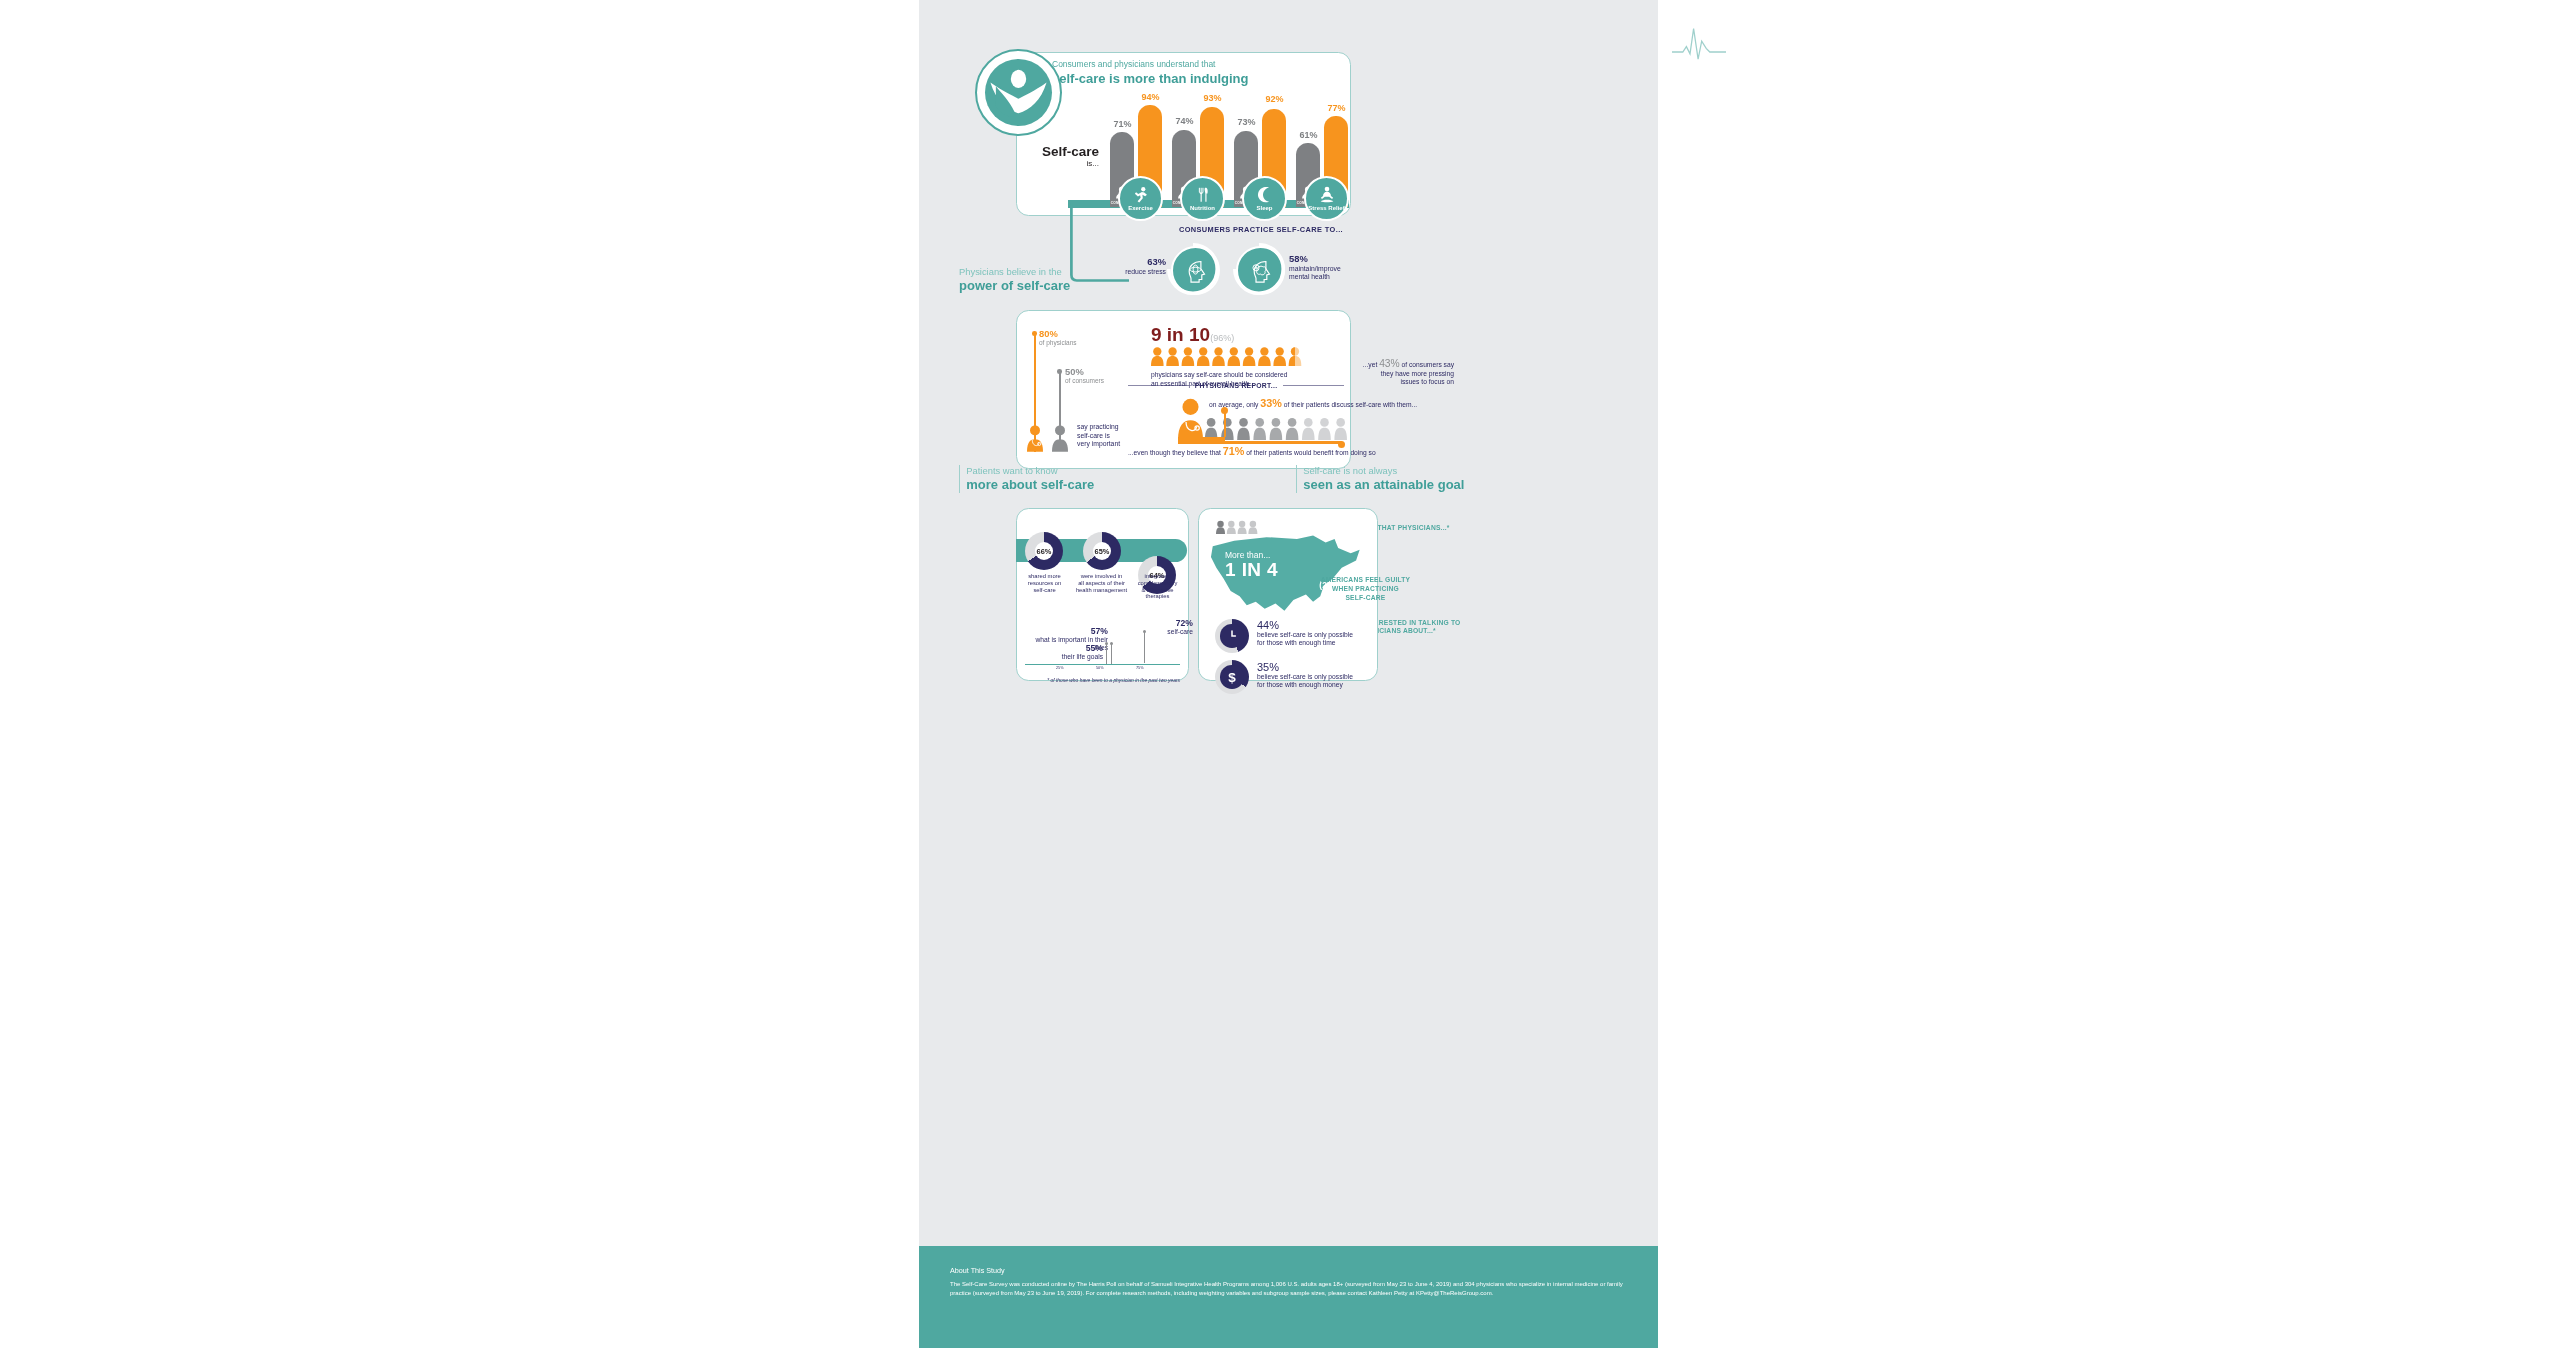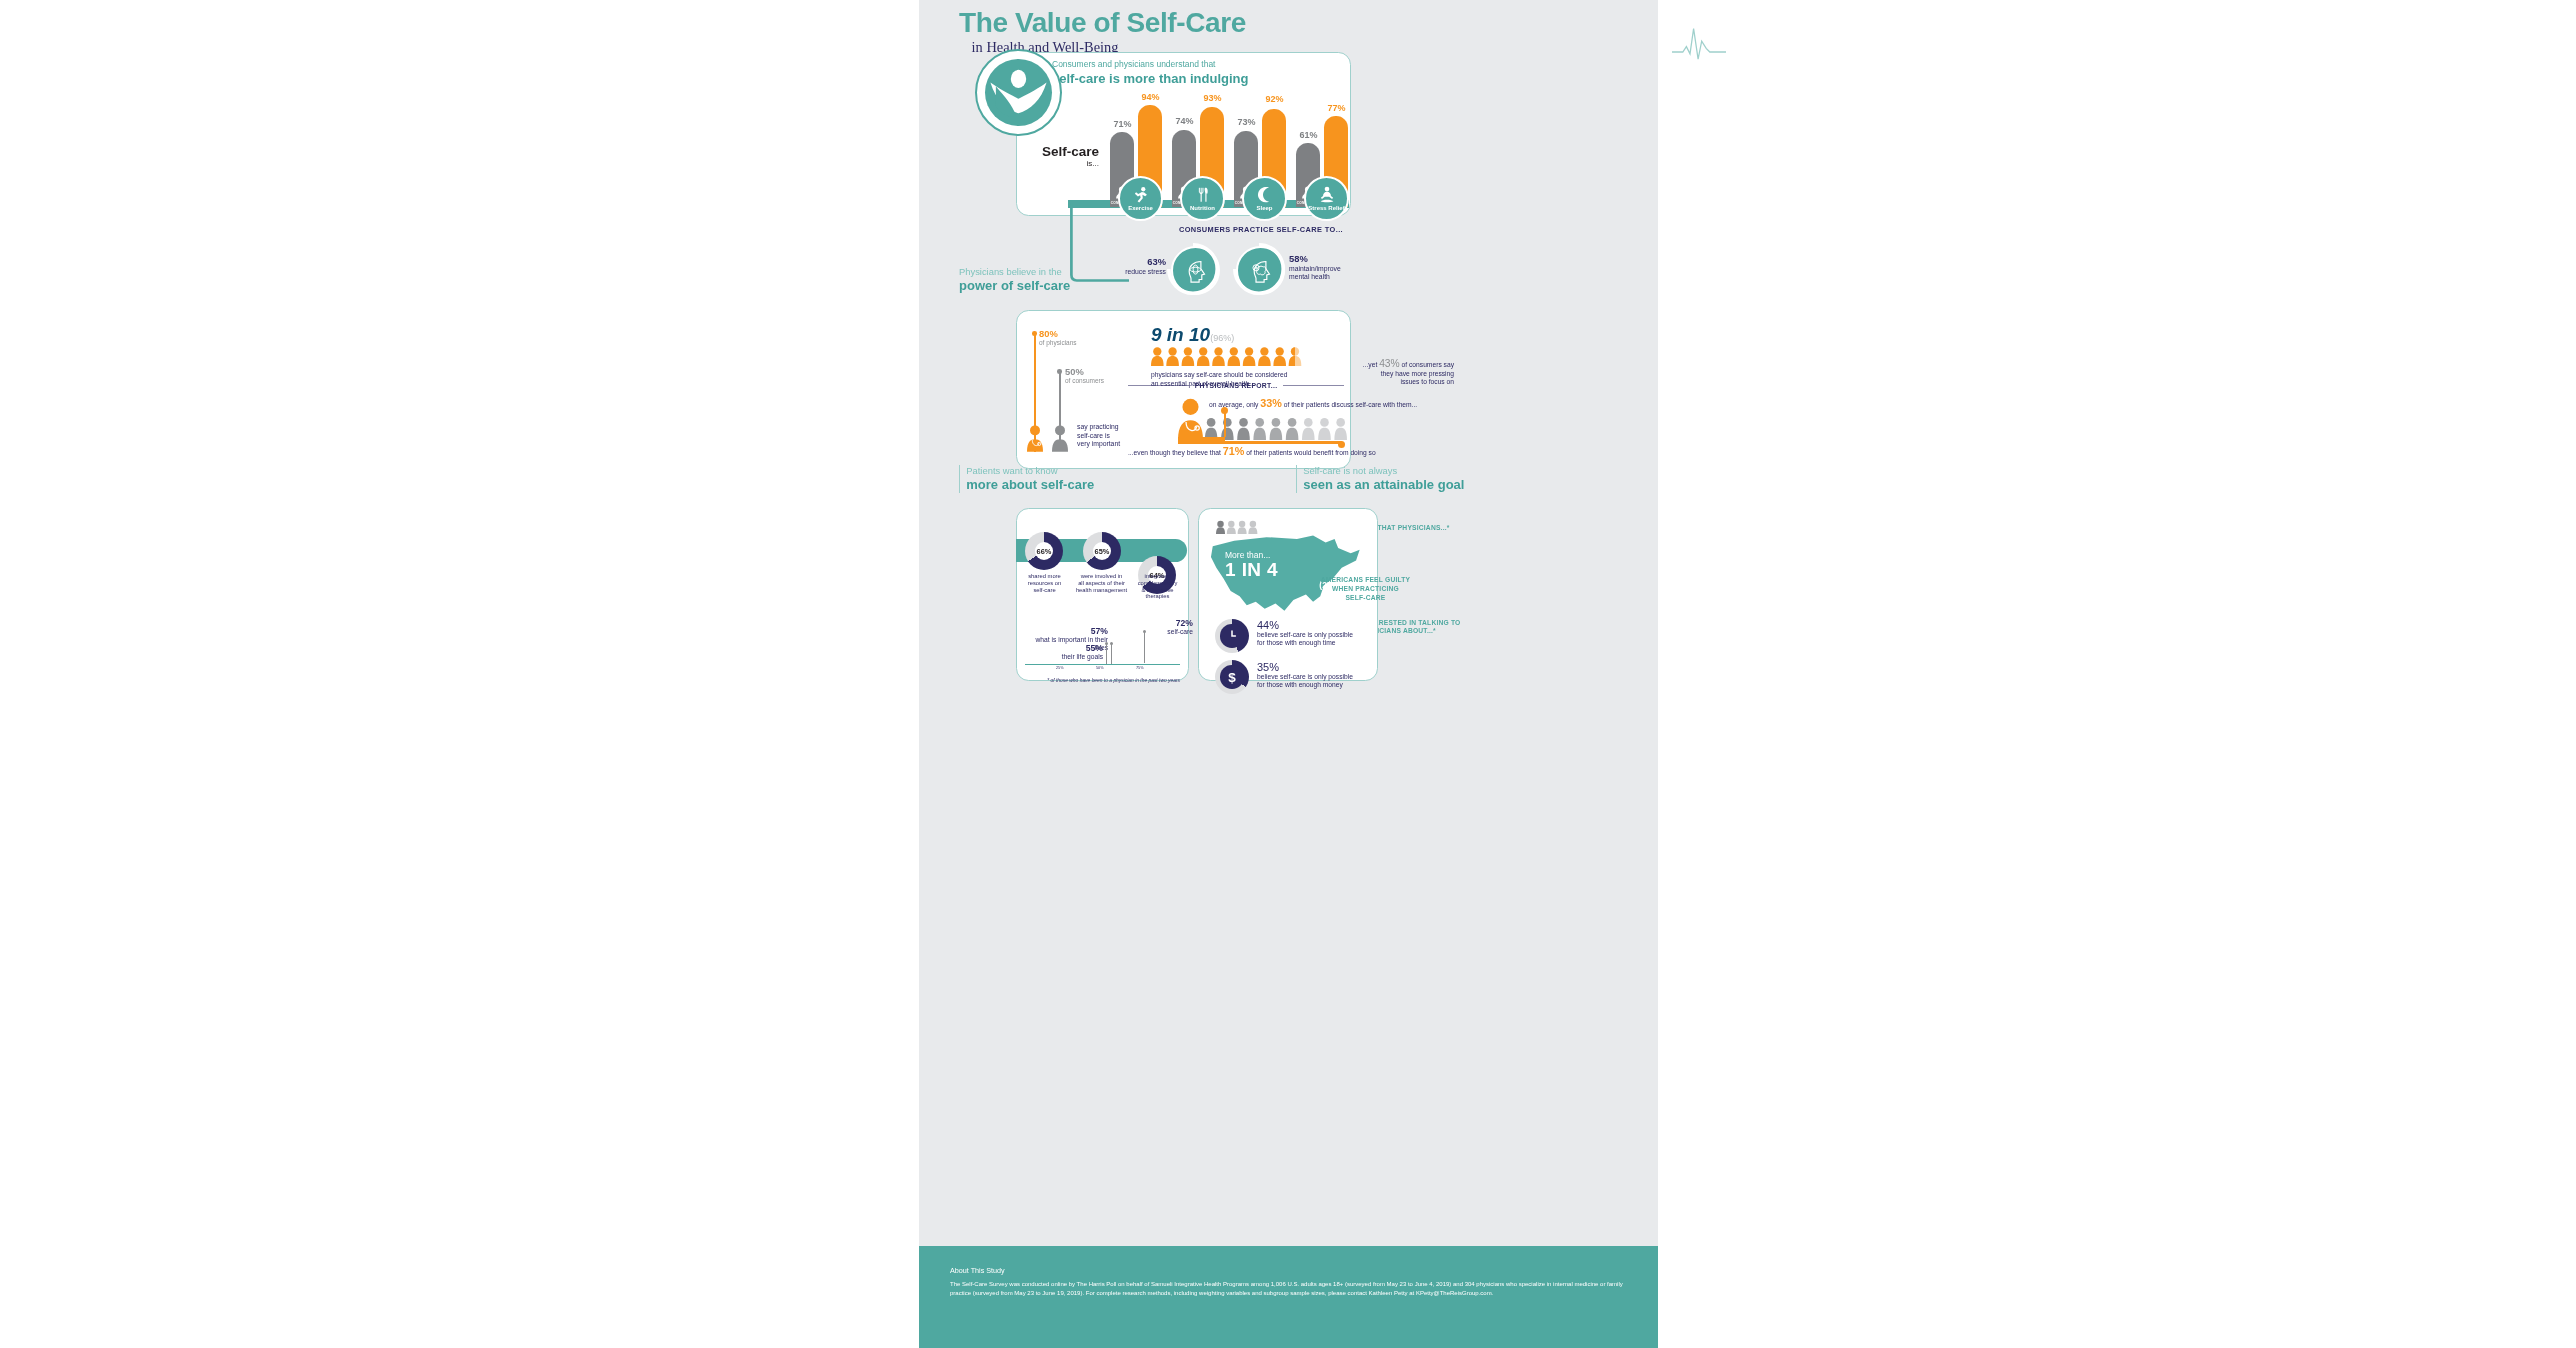--- a/index.html
+++ b/index.html
@@ -68,21 +68,21 @@
   .sechead .lg{font-size:13px;color:#3f9e98;font-weight:bold;line-height:16px;}
   .sechead.bar-l{border-left:1.8px solid #9fd0cc;padding-left:6.3px;}
 
   
   #panel2{left:97px;top:310px;width:333px;height:157px;}
   .pct80{position:absolute;}
   .vbar{position:absolute;width:2px;}
   .vdot{position:absolute;width:4.5px;height:4.5px;border-radius:50%;}
 
   .nineTen{position:absolute;}
-  .nineTen .big{font-size:19px;font-weight:bold;color:#0c4a6e;line-height:20px;font-style:italic;}
+  .nineTen .big{font-size:19px;font-weight:bold;color:#7f1d1d;line-height:20px;}
   .nineTen .sub{font-size:9px;color:#b9bcbe;font-weight:normal;}
   .nineTen .cap{font-size:6.7px;color:#2d2a63;line-height:8px;margin-top:1.8px;}
 
   .yet43{position:absolute;text-align:right;font-size:6.7px;color:#2d2a63;line-height:8.5px;}
   .yet43 b{font-size:10.3px;color:#8d8f91;font-weight:normal;}
 
   .reportRow{position:absolute;display:flex;align-items:center;}
   .reportRow .rl{flex:1;height:0.9px;background:#2d2a63;opacity:.55;}
   .reportRow .rt{font-size:6.8px;font-weight:bold;color:#2d2a63;letter-spacing:0.3px;padding:0 5.4px;}
 
@@ -128,24 +128,20 @@
   #footer{position:absolute;left:0;bottom:0;width:739px;height:103px;background:#4fa8a0;}
   .ftitle{position:absolute;left:31px;top:20px;font-size:7.2px;color:#ffffff;}
   .fbody{position:absolute;left:31px;top:34px;width:679px;font-size:6px;line-height:8.5px;color:#ffffff;}
 </style>
 </head>
 <body>
 
 <div id="canvas">
  <div id="poster">
 
-  <div class="hdr">
-    <h1>The Value of Self-Care</h1>
-    <h2>in Health and Well-Being</h2>
-  </div>
   <svg class="ekg" viewBox="0 0 60 40">
     <polyline points="0,30 12,30 16,24 20,32 24,4 29,38 33,18 38,26 42,30 60,30" fill="none" stroke="#9fd0cc" stroke-width="1.4"></polyline>
   </svg>
 
   <div class="panel" id="panel1"></div>
 
   <div class="p1title">
     <div class="sm">Consumers and physicians understand that</div>
     <div class="lg">self-care is more than indulging</div>
   </div>

